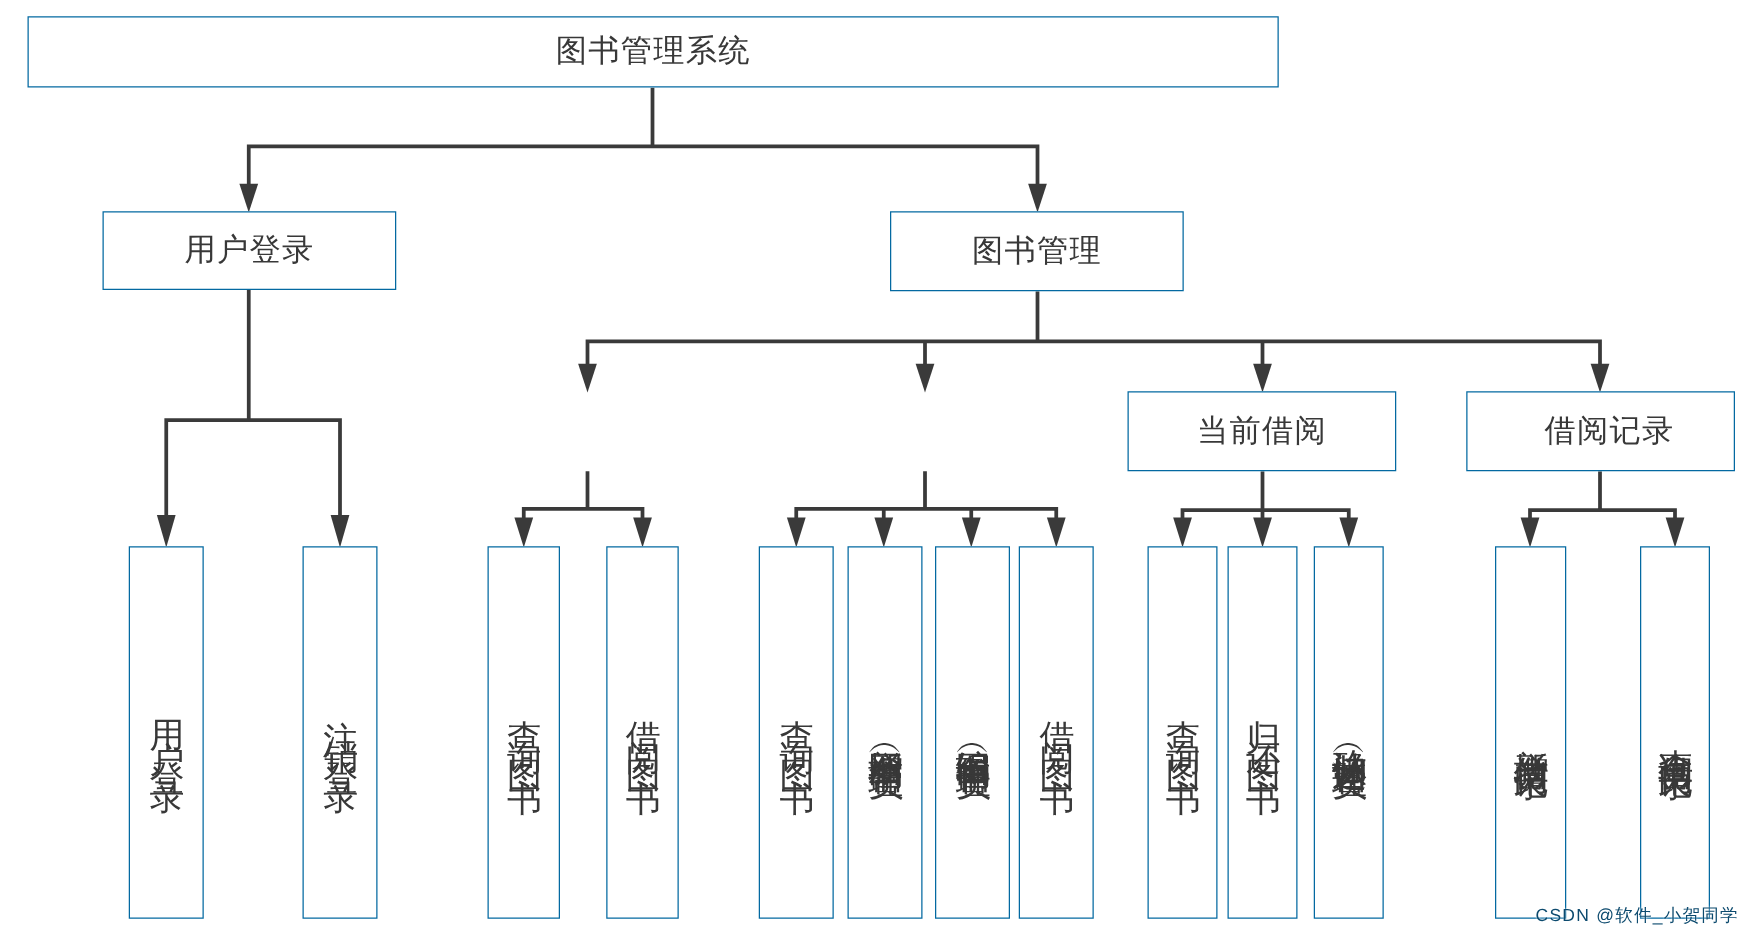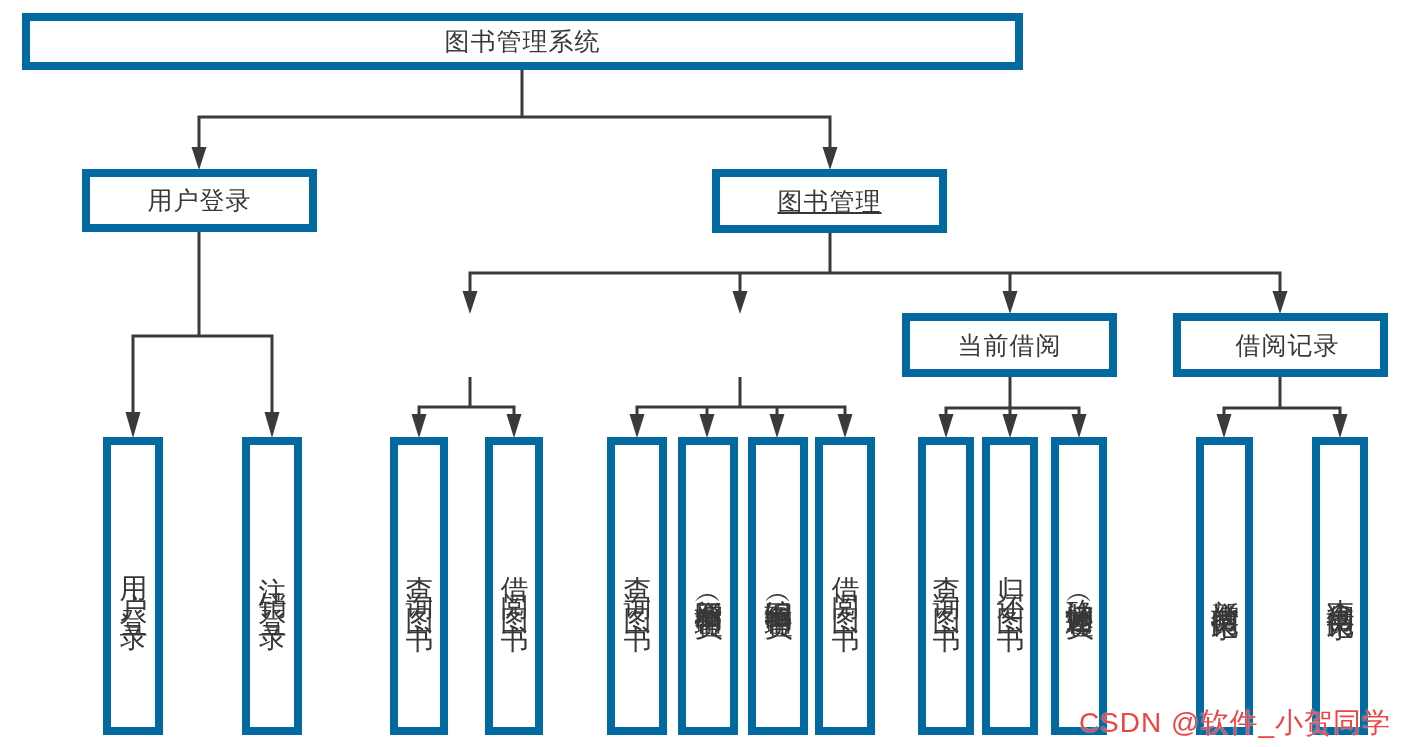--- a/index.html
+++ b/index.html
@@ -7,21 +7,21 @@
     position:relative;
     width:1405px;height:747px;
     background:#ffffff;
     font-family:"Liberation Sans","DejaVu Sans",sans-serif;
     overflow:hidden;
   }
   .wires{position:absolute;left:0;top:0;width:1405px;height:747px;}
   .box{
     position:absolute;
     box-sizing:border-box;
-    border:8px solid #0369a1;
+    border:1px solid #0369a1;
     background:#ffffff;
     display:flex;
     align-items:center;
     justify-content:center;
     color:#383838;
     font-size:25px;
     letter-spacing:1px;
     line-height:1;
     z-index:2;
   }
@@ -29,22 +29,22 @@
   .vtext{
     writing-mode:vertical-rl;
     text-orientation:mixed;
     line-height:1;
     white-space:nowrap;
   }
   .watermark{
     position:absolute;
     right:14px;
     bottom:5px;
-    color:#ef4444;
-    font-size:28px;
+    color:#0c4a6e;
+    font-size:14px;
     letter-spacing:1px;
     z-index:3;
     text-shadow:0 0 2px #ffffff;
   }
 </style>
 </head>
 <body>
 
 <div class="canvas">
 
@@ -91,21 +91,21 @@
     </g>
   </svg>
 
   <div class="box" style="left:22px;top:13px;width:1001px;height:57px;">
     <span>图书管理系统</span>
   </div>
 
   <div class="box" style="left:82px;top:169px;width:235px;height:63px;">
     <span>用户登录</span>
   </div>
-  <div class="box" style="left:712px;top:169px;width:235px;height:64px;text-decoration:underline;">
+  <div class="box" style="left:712px;top:169px;width:235px;height:64px;">
     <span>图书管理</span>
   </div>
 
   <div class="box" style="left:902px;top:313px;width:215px;height:64px;">
     <span>当前借阅</span>
   </div>
   <div class="box" style="left:1173px;top:313px;width:215px;height:64px;padding-left:14px;">
     <span>借阅记录</span>
   </div>
 

